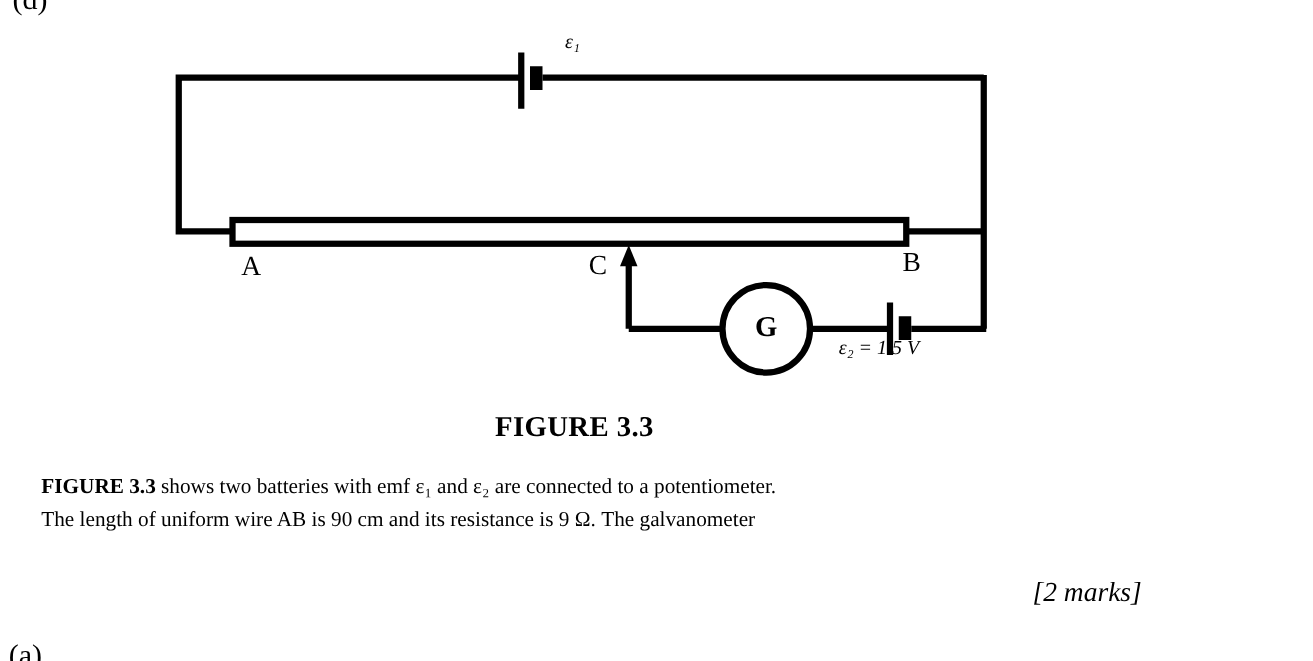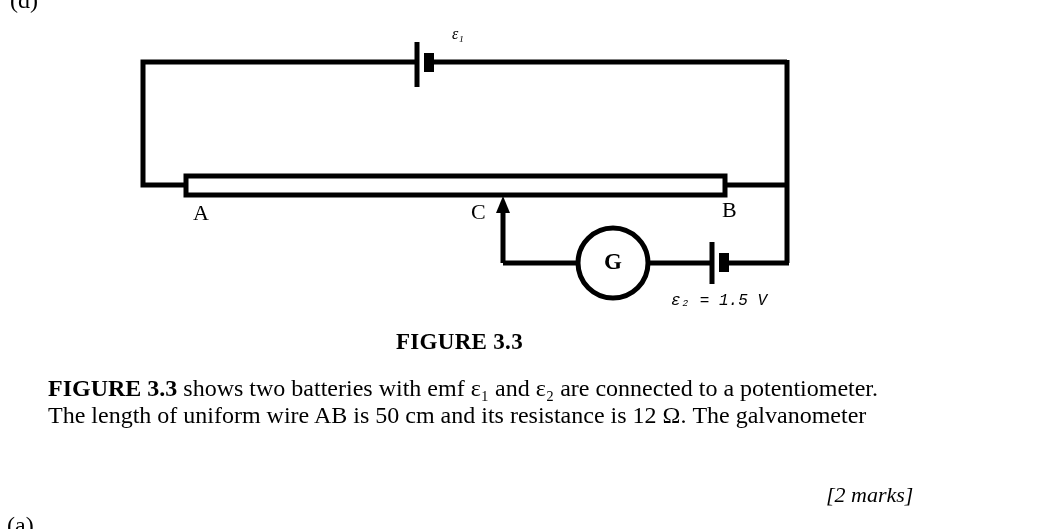--- a/index.html
+++ b/index.html
@@ -16,22 +16,22 @@
   .part-label { font-size: 24px; }
   .emf-label { font-size: 16px; font-style: italic; }
   .terminal-label { font-size: 22px; }
   .galv-label {
     font-size: 23px; font-weight: bold;
     width: 30px; text-align: center;
   }
   .figure-caption { font-size: 23px; font-weight: bold; letter-spacing: 0.3px; }
   .problem {
     position: absolute;
-    left: 48px; top: 375px; width: 872px;
-    font-size: 24px; line-height: 27px;
+    left: 33px; top: 375px; width: 872px;
+    font-size: 17px; line-height: 27px;
     white-space: nowrap;
   }
   .problem .bold { font-weight: bold; }
   .marks-label { font-size: 22px; font-style: italic; }
 </style>
 </head>
 <body>
 
 <svg id="circuit-svg" width="1050" height="529" viewBox="0 0 1050 529">
   <g stroke="#000000" stroke-width="5" fill="none">
@@ -53,24 +53,24 @@
   <rect x="719" y="253" width="10" height="19" fill="#000000"></rect>
 </svg>
 
 <div class="abs part-label" style="left:10px; top:-13px;">(d)</div>
 
 <div class="abs emf-label" style="left:452px; top:25px;">ε₁</div>
 <div class="abs terminal-label" style="left:193px; top:200px;">A</div>
 <div class="abs terminal-label" style="left:471px; top:199px;">C</div>
 <div class="abs terminal-label" style="left:722px; top:197px;">B</div>
 <div class="abs galv-label" style="left:598px; top:249px;">G</div>
-<div class="abs emf-label" style="left:671px; top:292px;font-family:Liberation Mono, monospace;">ε₂ = 1.5 V</div>
+<div class="abs emf-label" style="left:671px; top:270px;">ε₂ = 1.5 V</div>
 
 <div class="abs figure-caption" style="left:396px; top:329px;">FIGURE 3.3</div>
 
 <div class="problem">
   <div><span class="bold">FIGURE 3.3</span><span> shows two batteries with emf ε₁ and ε₂ are connected to a potentiometer.</span></div>
-  <div>The length of uniform wire AB is 50 cm and its resistance is 12 Ω. The galvanometer</div>
+  <div>The length of uniform wire AB is 90 cm and its resistance is 9 Ω. The galvanometer</div>
 </div>
 
-<div class="abs marks-label" style="left:826px; top:461px;margin-top:21px;">[2 marks]</div>
+<div class="abs marks-label" style="left:826px; top:461px;">[2 marks]</div>
 
 <div class="abs part-label" style="left:7px; top:512px;">(a)</div>
 
 </body></html>

